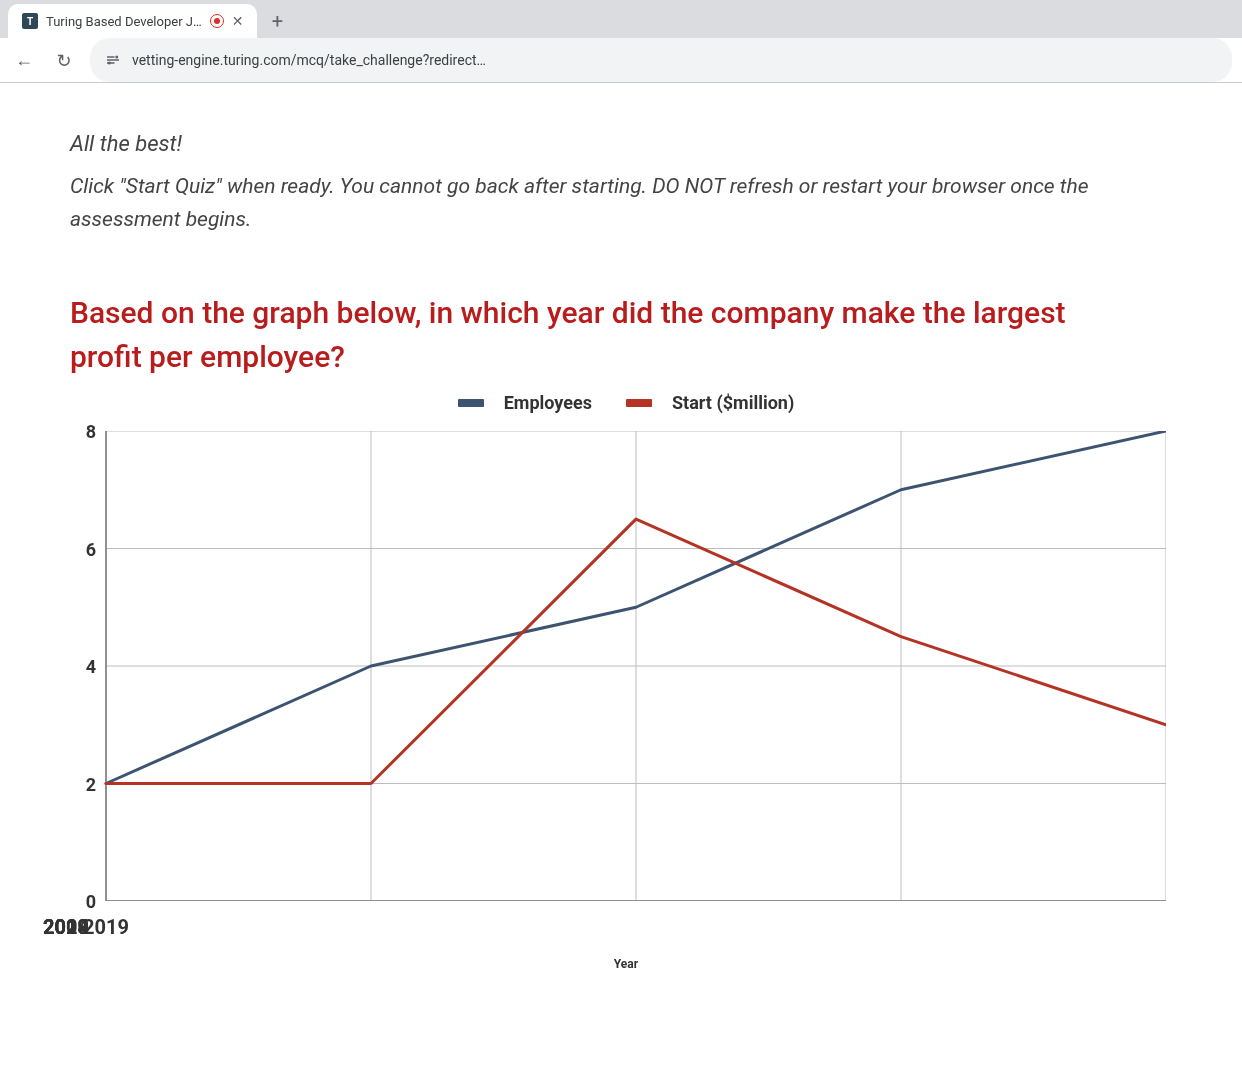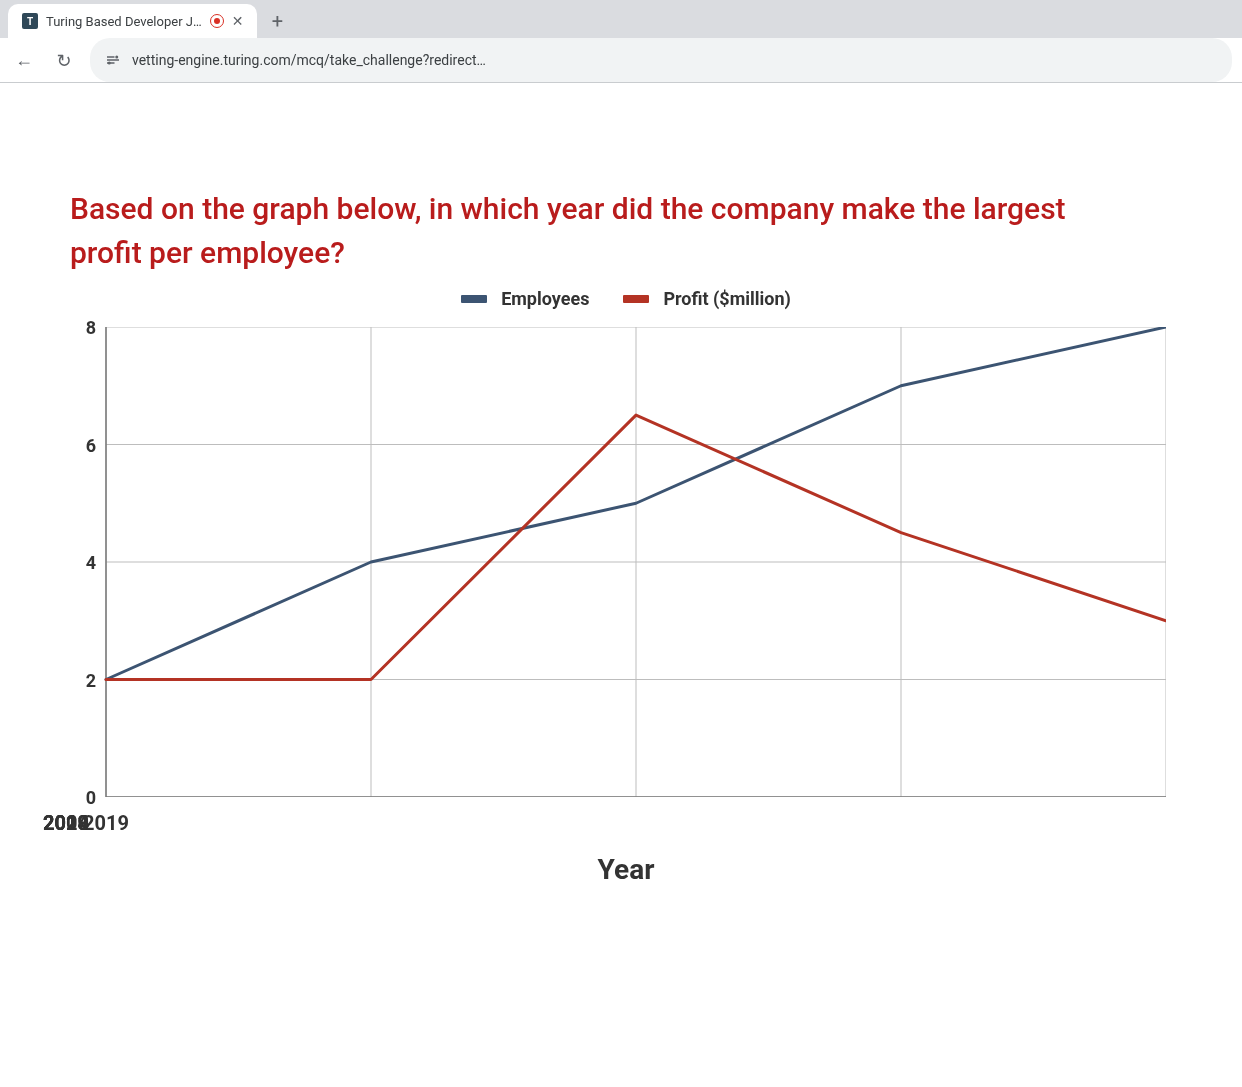--- a/index.html
+++ b/index.html
@@ -96,40 +96,40 @@
     max-width:1050px;
   }
   
   .chart-wrap{
     margin-top:10px;
   }
   .legend{
     display:flex;gap:34px;justify-content:center;margin:14px 0 18px;
     font-size:18px;font-weight:700;color:#333;
   }
-  .legend-item{display:flex;align-items:center;gap:14px;justify-content:space-between;}
+  .legend-item{display:flex;align-items:center;gap:20px;justify-content:space-between;}
   .swatch{width:26px;height:8px;border-radius:1px;}
   .swatch.emp{background:#3c5472;}
   .swatch.prof{background:#b43324;}
   .plot{
     position:relative;
     width:1100px;height:470px;
     margin-left:-4px;
   }
   .plot svg{position:absolute;inset:0;}
   .ytick{
     position:absolute;left:0;transform:translateY(-50%);
     font-size:18px;font-weight:700;color:#333;width:30px;text-align:right;
   }
   .xtick{
     position:absolute;top:100%;transform:translateX(-50%);
     font-size:20px;font-weight:700;color:#333;margin-top:14px;
   }
   .xlabel{
-    text-align:center;font-size:28px;font-weight:700;color:#333;margin-top:56px;
+    text-align:center;font-size:12px;font-weight:700;color:#333;margin-top:56px;
   }
 </style>
 </head>
 <body>
 
 <div class="browser-chrome">
   <div class="tab-strip">
     <div class="tab">
       <span class="favicon">T</span>
       <span>Turing Based Developer J…</span>
@@ -149,33 +149,37 @@
             <circle cx="7" cy="16" r="2"></circle>
           </svg>
       </span>
       <span>vetting-engine.turing.com/mcq/take_challenge?redirect…</span>
     </div>
   </div>
 </div>
 
 <div class="page">
 
+  <div class="intro">
+    <div class="line1">All the best!</div>
+    <div class="line2">Click "Start Quiz" when ready. You cannot go back after starting. DO NOT refresh or restart your browser once the assessment begins.</div>
+  </div>
 
   <div class="question">Based on the graph below, in which year did the company make the largest profit per employee?</div>
 
   <div class="chart-wrap">
 
     <div class="legend">
       <div class="legend-item">
         <span class="swatch emp"></span>
         <span>Employees</span>
       </div>
       <div class="legend-item">
         <span class="swatch prof"></span>
-        <span>Profit ($million)</span>
+        <span>Start ($million)</span>
       </div>
     </div>
 
     <div class="plot" id="plot">
 
       <span class="ytick" style="top:100%">0</span>
       <span class="ytick" style="top:75%">2</span>
       <span class="ytick" style="top:50%">4</span>
       <span class="ytick" style="top:25%">6</span>
       <span class="ytick" style="top:0%">8</span>

